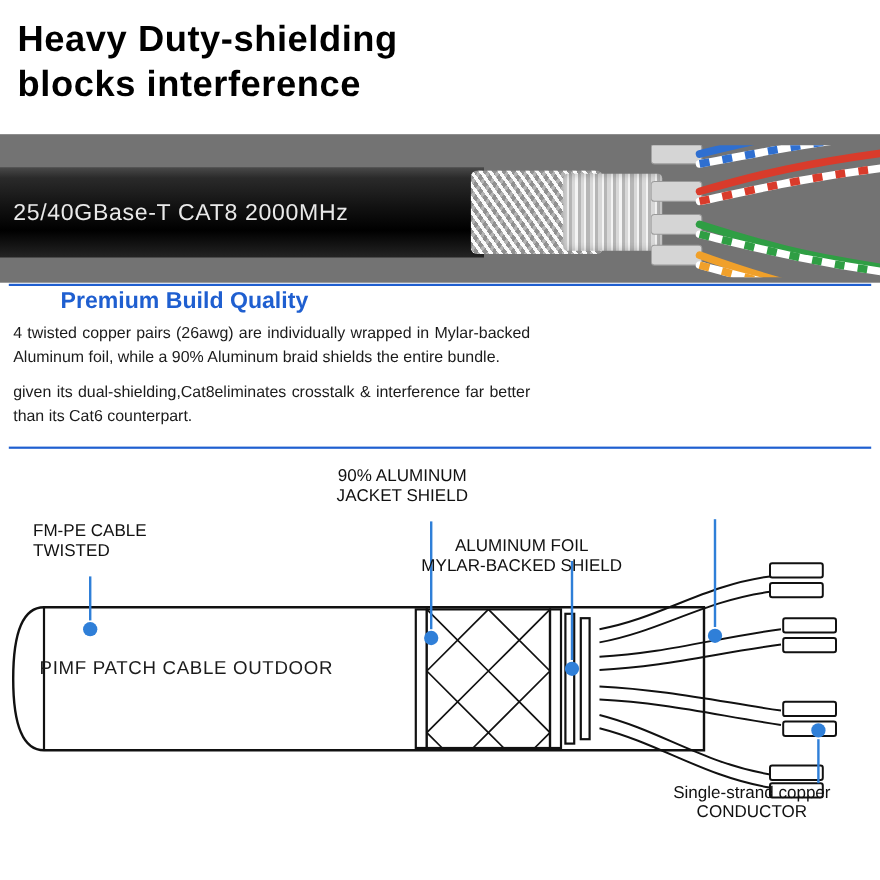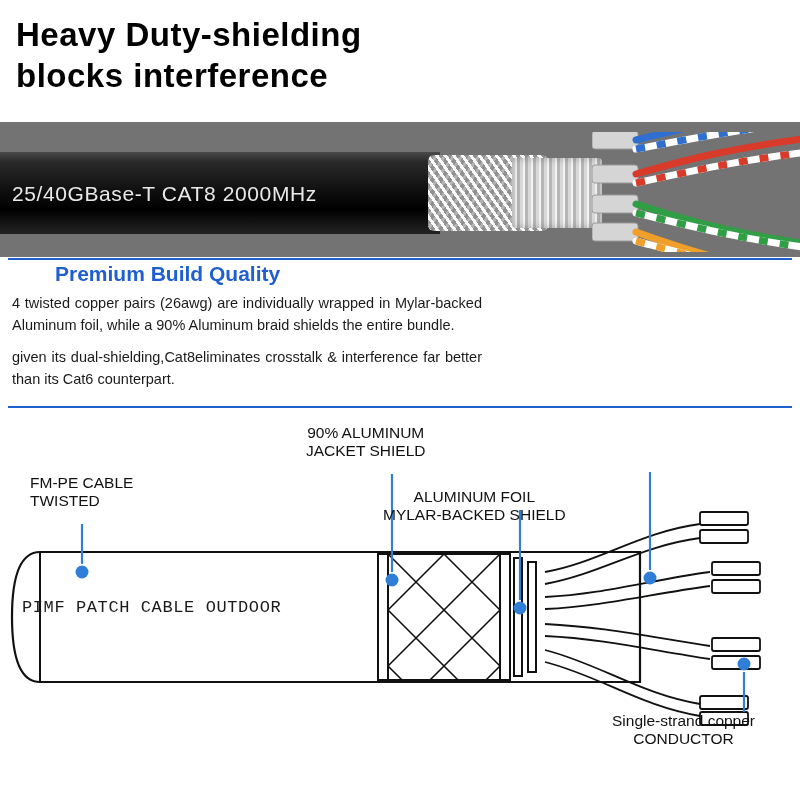--- a/index.html
+++ b/index.html
@@ -250,21 +250,21 @@
     </g>
     <g fill="#2f7fd8">
       <circle cx="82" cy="160" r="6.5"></circle>
       <circle cx="392" cy="168" r="6.5"></circle>
       <circle cx="520" cy="196" r="6.5"></circle>
       <circle cx="650" cy="166" r="6.5"></circle>
       <circle cx="744" cy="252" r="6.5"></circle>
     </g>
   </svg>
 
-  <div class="cable-label" style="left:22px; top:186px;font-family:Liberation Mono, monospace;">PIMF  PATCH  CABLE  OUTDOOR</div>
+  <div class="cable-label" style="left:36px; top:186px;">PIMF  PATCH  CABLE  OUTDOOR</div>
 
   <div class="callout" style="left:30px; top:62px;">
     <span class="b">FM-PE CABLE</span>
     <span class="n">TWISTED</span>
   </div>
 
   <div class="callout center" style="left:306px; top:12px;">
     <span class="b">90% ALUMINUM</span>
     <span class="n">JACKET SHIELD</span>
   </div>

